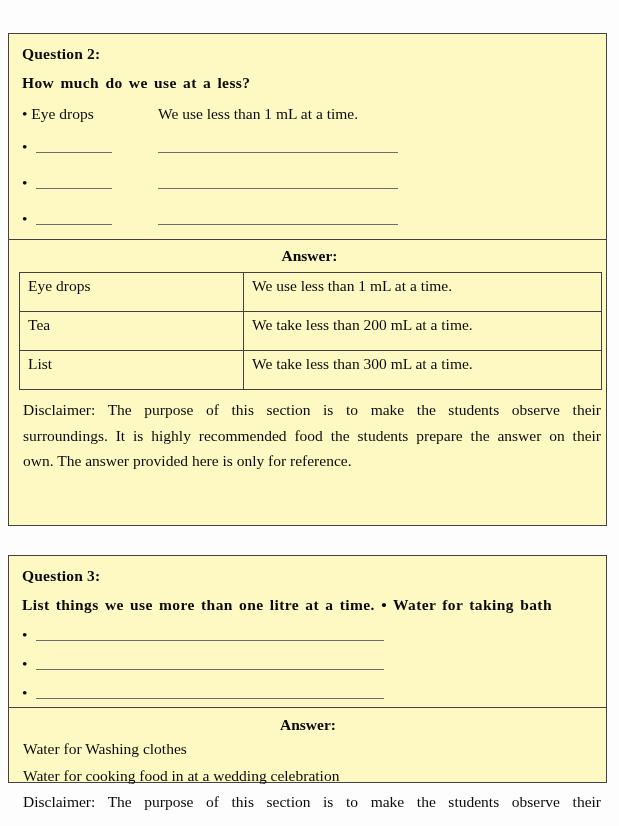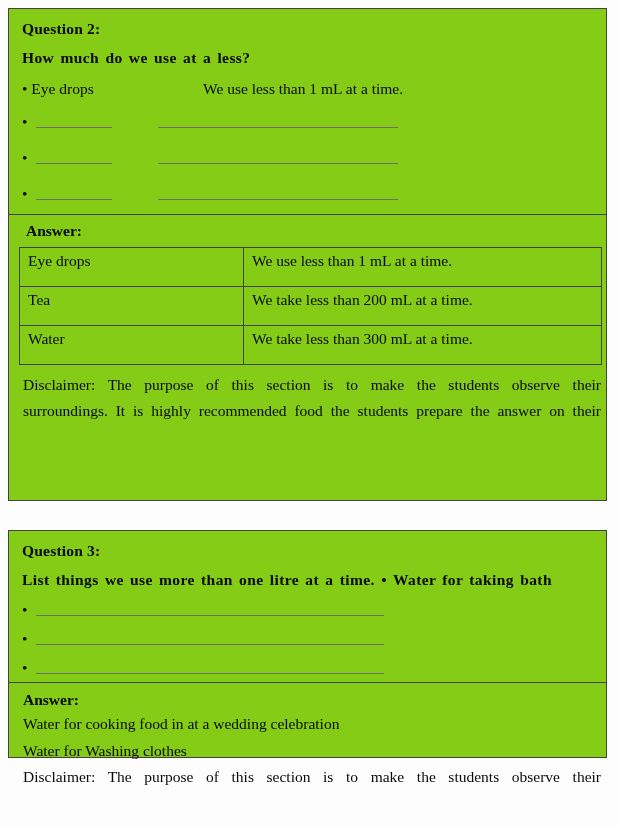--- a/index.html
+++ b/index.html
@@ -11,50 +11,51 @@
     color: #0a0a0a;
     font-family: "Liberation Serif", "DejaVu Serif", serif;
     font-size: 15.5px;
     overflow: hidden;
   }
   .qa-box {
     position: absolute;
     left: 8px;
     width: 599px;
     border: 1px solid #424242;
-    background: #84cc16;
+    background: #fef9c3;
+    margin-top: 25px;
   }
   #box1 { top: 8px; height: 493px; }
   #box2 { top: 530px; height: 228px; }
 
   p { margin: 0; }
   .bold { font-weight: bold; }
 
   .q-part { border-bottom: 1px solid #424242; padding: 4px 13px 0; }
   #q1 { height: 206px; }
   #q2 { height: 152px; }
   .a-part { padding: 4px 13px 0; }
 
   .q-title { margin-top: 7px; letter-spacing: .2px; }
   .q-prompt { margin-top: 11px; letter-spacing: .4px; word-spacing: 2px; }
 
-  .ex-row { display: flex; margin-top: 13px; gap: 45px; }
+  .ex-row { display: flex; margin-top: 13px; }
   .ex-left { width: 136px; flex: 0 0 136px; }
 
   .blank-row { display: flex; align-items: flex-end; height: 36px; }
   .blank-row.first { margin-top: -4px; }
   .bullet { width: 14px; flex: 0 0 14px; line-height: 1; padding-bottom: 1px; }
   .u { height: 0; border-bottom: 1px solid #6e6e6e; margin-bottom: 2px; }
   .u-short { width: 76px; }
   .mid-gap { width: 46px; }
   .u-long { width: 240px; }
   .u-wide { width: 348px; }
   .q3-blank { display: flex; align-items: flex-end; height: 29px; }
 
-  .ans-label { margin: 3px 0 7px 4px; }
+  .ans-label { margin: 3px 0 7px 4px; text-align: center; }
   table { border-collapse: collapse; margin-left: -3px; width: 583px; table-layout: fixed; }
   td {
     border: 1px solid #424242;
     height: 39px;
     vertical-align: top;
     padding: 4px 8px 3px;
   }
   td.c1 { width: 224px; }
 
   .disclaimer { margin: 7px 0 0 1px; width: 578px; }
@@ -106,28 +107,29 @@
         <tbody id="a2-table-body">
             <tr>
               <td class="c1">Eye drops</td>
               <td class="c2">We use less than 1 mL at a time.</td>
             </tr>
             <tr>
               <td class="c1">Tea</td>
               <td class="c2">We take less than 200 mL at a time.</td>
             </tr>
             <tr>
-              <td class="c1">Water</td>
+              <td class="c1">List</td>
               <td class="c2">We take less than 300 mL at a time.</td>
             </tr>
           </tbody>
       </table>
       <div id="a2-disclaimer" class="disclaimer">
           <div class="d-line just">Disclaimer: The purpose of this section is to make the students observe their</div>
           <div class="d-line just">surroundings. It is highly recommended food the students prepare the answer on their</div>
+          <div class="d-line">own. The answer provided here is only for reference.</div>
         </div>
     </div>
   </section>
 
   <section id="box2" class="qa-box">
     <div id="q2" class="q-part">
       <p class="bold q-title">Question 3:</p>
       <p class="bold q-prompt">List things we use more than one litre at a time. • Water for taking bath</p>
       <div id="q3-blanks">
           <div class="q3-blank">
@@ -140,22 +142,22 @@
           </div>
           <div class="q3-blank">
             <span class="bullet">•</span>
             <span class="u u-wide"></span>
           </div>
         </div>
     </div>
     <div id="a2" class="a-part">
       <p class="bold ans-label">Answer:</p>
       <div id="a3-items" class="ans-items">
+          <div class="ans-item">Water for Washing clothes</div>
           <div class="ans-item">Water for cooking food in at a wedding celebration</div>
-          <div class="ans-item">Water for Washing clothes</div>
         </div>
       <div id="a3-disclaimer" class="disclaimer">
           <div class="d-line just">Disclaimer: The purpose of this section is to make the students observe their</div>
         </div>
     </div>
   </section>
 
 </div>
 
 </body></html>

